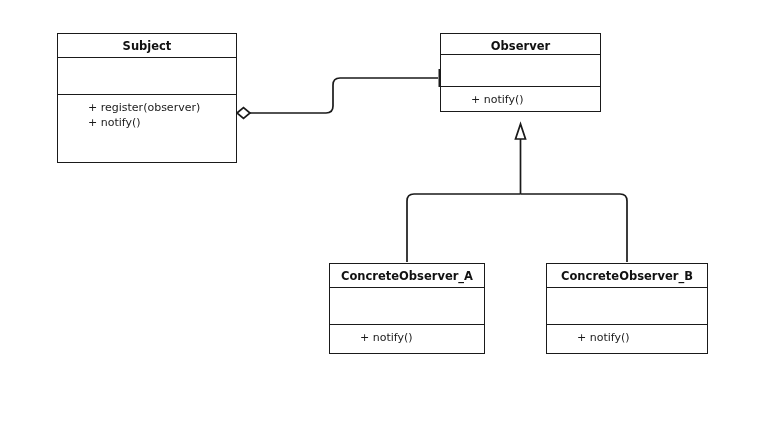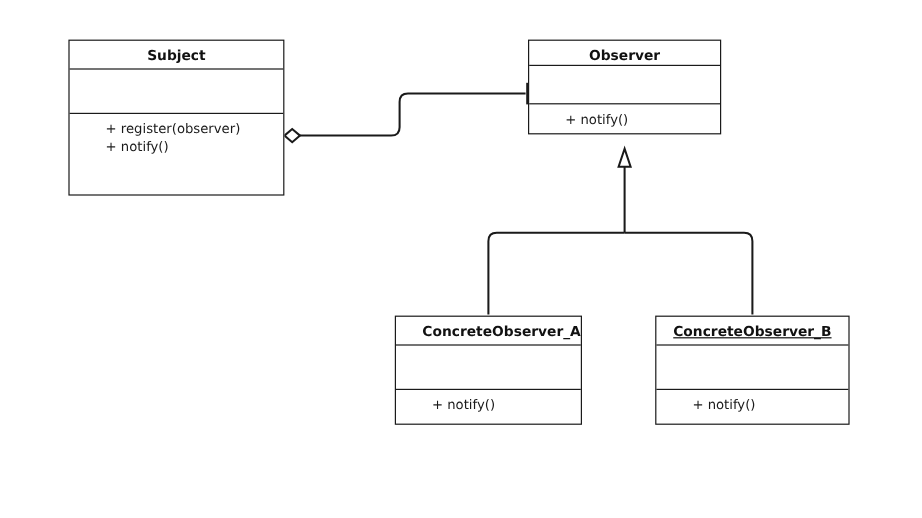--- a/index.html
+++ b/index.html
@@ -92,28 +92,28 @@
         </div>
       </div>
       <div class="uml-class" style="left: 440px; top: 33px; width: 161px; height: 79px;">
         <div class="uml-title" style="height: 24px;">Observer</div>
         <div class="uml-attrs" style="height: 37px;"></div>
         <div class="uml-methods">
           <div class="member">+ notify()</div>
         </div>
       </div>
       <div class="uml-class" style="left: 329px; top: 263px; width: 156px; height: 91px;">
-        <div class="uml-title" style="height: 24px; text-align: right;">ConcreteObserver_A</div>
+        <div class="uml-title" style="height: 24px;">ConcreteObserver_A</div>
         <div class="uml-attrs" style="height: 37px;"></div>
         <div class="uml-methods">
           <div class="member">+ notify()</div>
         </div>
       </div>
       <div class="uml-class" style="left: 546px; top: 263px; width: 162px; height: 91px;">
-        <div class="uml-title" style="height: 24px; text-decoration: underline;">ConcreteObserver_B</div>
+        <div class="uml-title" style="height: 24px;">ConcreteObserver_B</div>
         <div class="uml-attrs" style="height: 37px;"></div>
         <div class="uml-methods">
           <div class="member">+ notify()</div>
         </div>
       </div>
     </div>
 
 </div>
 
 </body></html>

